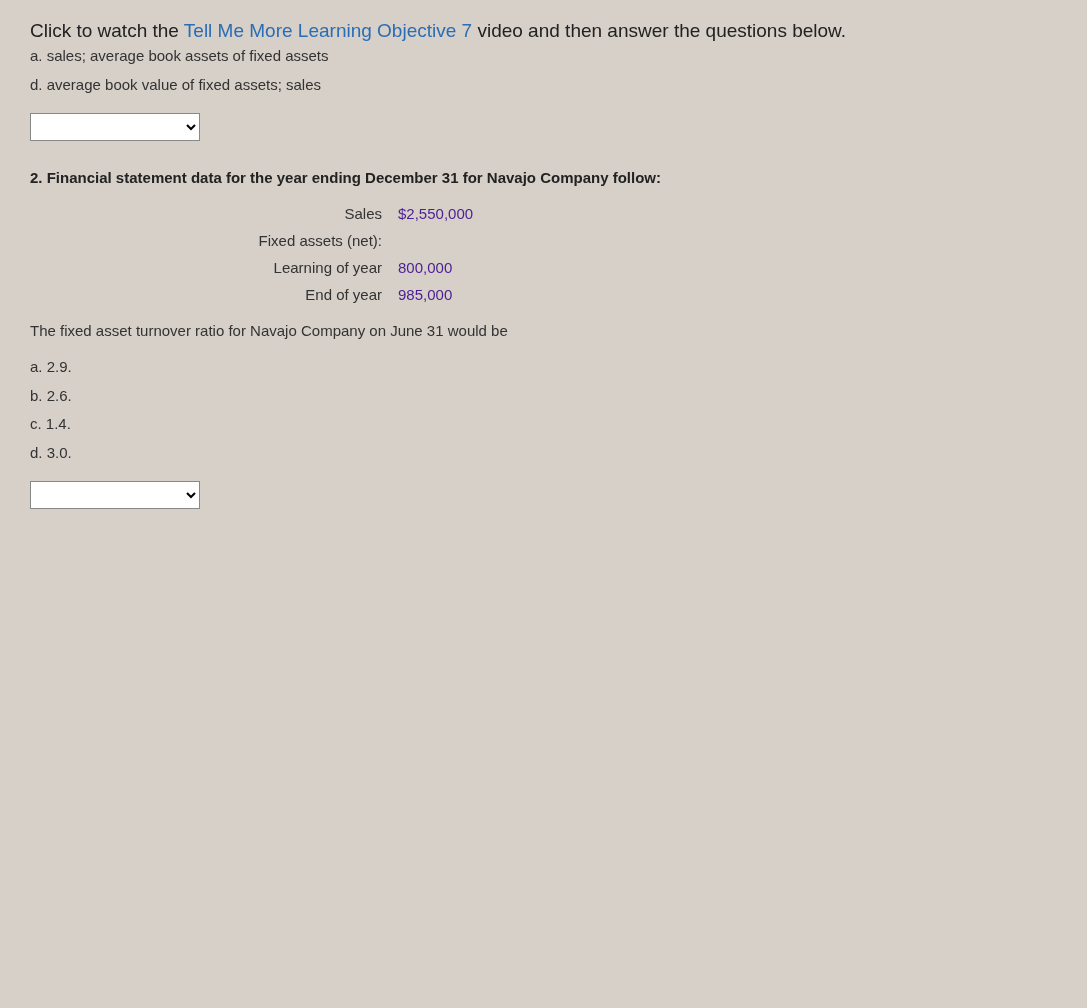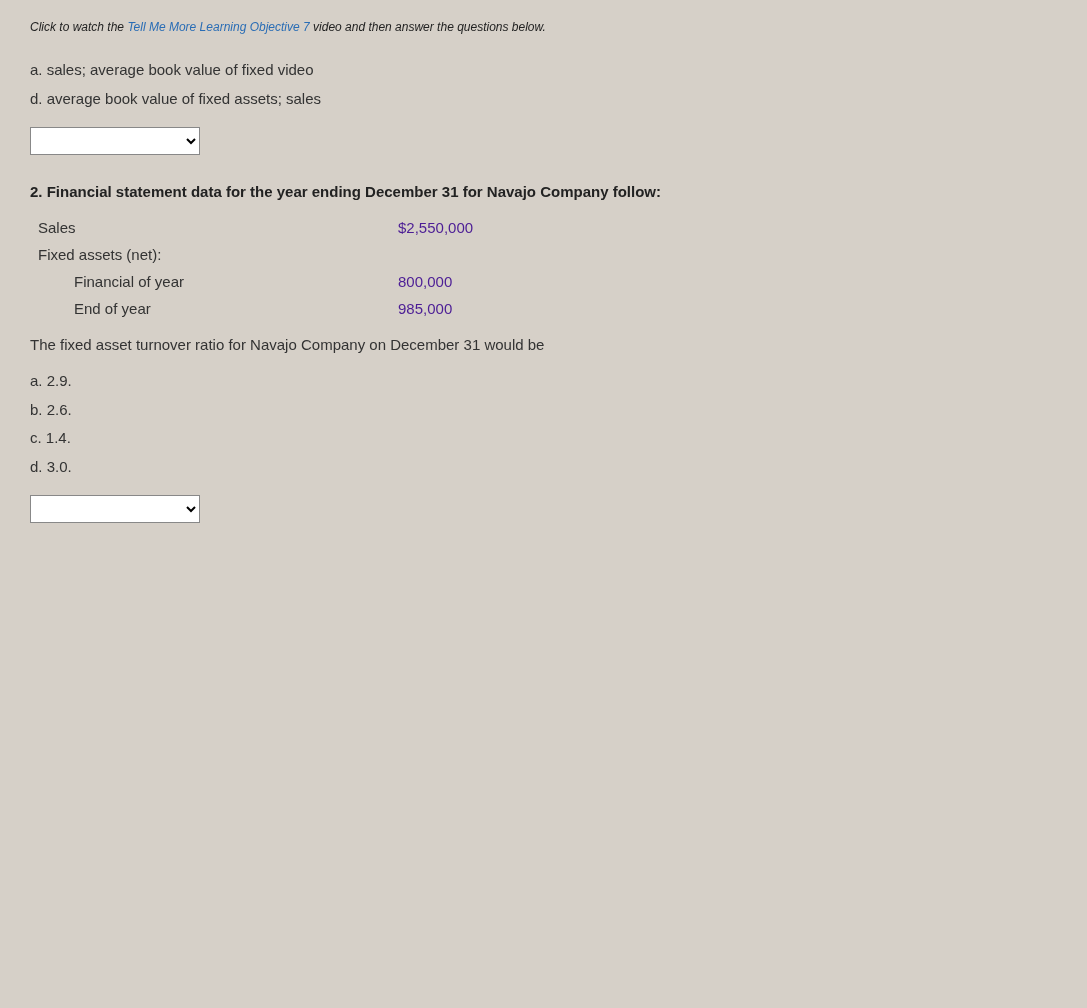--- a/index.html
+++ b/index.html
@@ -12,24 +12,22 @@
       background-color: #d6d0c8;
       font-family: Arial, sans-serif;
       font-size: 15px;
       color: #222;
       width: 1087px;
       min-height: 1008px;
       padding: 20px 30px;
     }
 
     .intro-text {
-      font-size: 12px;
-      margin-bottom: 22px;
+      font-size: 19px;
       color: #222;
-      font-style: italic;
     }
 
     .intro-text a {
       color: #2a6db5;
       text-decoration: none;
     }
 
     .question-block {
       margin-bottom: 28px;
     }
@@ -76,20 +74,21 @@
 
     .financial-table td {
       padding: 5px 8px;
       font-size: 15px;
       vertical-align: top;
     }
 
     .financial-table td.label {
       width: 300px;
       color: #333;
+      text-align: right;
     }
 
     .financial-table td.label.indented {
       padding-left: 44px;
     }
 
     .financial-table td.value {
       text-align: left;
       width: 200px;
       color: #4c1d95;
@@ -103,21 +102,21 @@
   </style>
 </head>
 <body>
 
 <p class="intro-text">
   <span>Click to watch the </span><a>Tell Me More Learning Objective 7</a><span> video and then answer the questions below.</span>
 </p>
 
 <div class="question-block">
   <ul class="options-list">
-    <li><span>a. sales; average book value of fixed video</span></li>
+    <li><span>a. sales; average book assets of fixed assets</span></li>
     <li><span>d. average book value of fixed assets; sales</span></li>
   </ul>
   <div class="dropdown-wrapper">
     <select class="answer-select">
       <option value=""></option>
       <option value="a">a</option>
       <option value="b">b</option>
       <option value="c">c</option>
       <option value="d">d</option>
     </select>
@@ -131,31 +130,31 @@
     <tbody>
       <tr>
         <td class="label">Sales</td>
         <td class="value">$2,550,000</td>
       </tr>
       <tr>
         <td class="label">Fixed assets (net):</td>
         <td class="value"></td>
       </tr>
       <tr>
-        <td class="label indented">Financial of year</td>
+        <td class="label indented">Learning of year</td>
         <td class="value">800,000</td>
       </tr>
       <tr>
         <td class="label indented">End of year</td>
         <td class="value">985,000</td>
       </tr>
     </tbody>
   </table>
 
-  <p class="result-text">The fixed asset turnover ratio for Navajo Company on December 31 would be</p>
+  <p class="result-text">The fixed asset turnover ratio for Navajo Company on June 31 would be</p>
 
   <ul class="options-list">
     <li><span>a. 2.9.</span></li>
     <li><span>b. 2.6.</span></li>
     <li><span>c. 1.4.</span></li>
     <li><span>d. 3.0.</span></li>
   </ul>
 
   <div class="dropdown-wrapper">
     <select class="answer-select">

